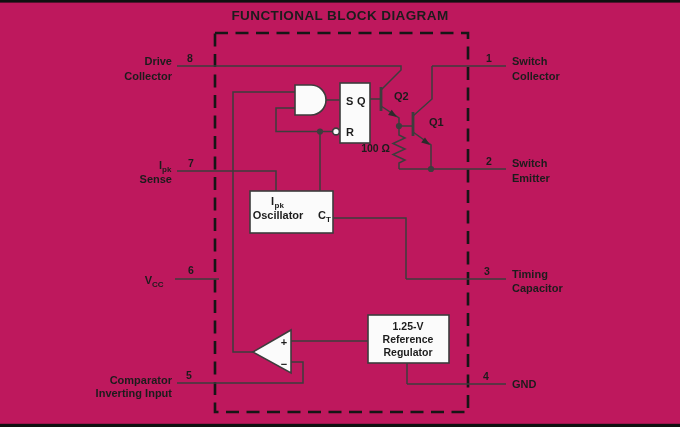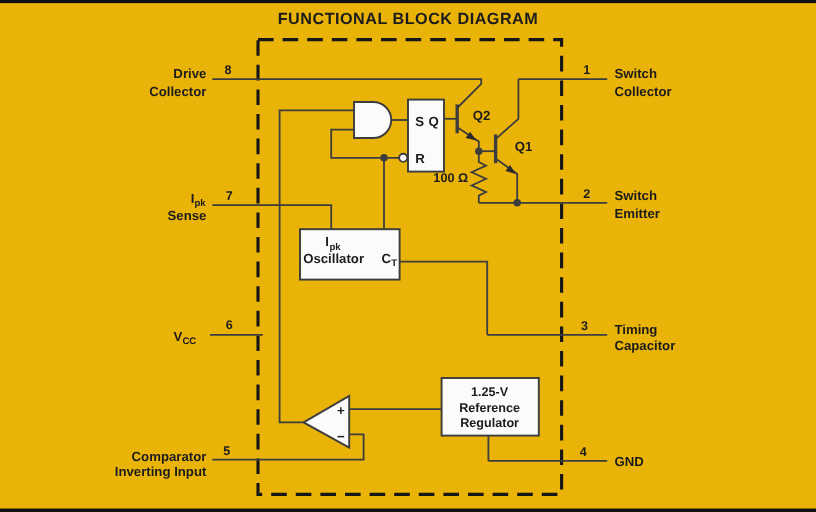--- a/index.html
+++ b/index.html
@@ -1,16 +1,16 @@
 <!DOCTYPE html>
 <html><head>
 <meta charset="utf-8">
 <style>
   html,body{margin:0;padding:0;background:#ffffff;}
-  .page{width:680px;height:427px;position:relative;background:#eab308;overflow:hidden;}
+  .page{width:680px;height:427px;position:relative;background:#be185d;overflow:hidden;}
   svg{display:block;font-family:"Liberation Sans", sans-serif;}
   text{fill:#1c1c1c;font-weight:bold;}
   .t11{font-size:11px;}
   .t10{font-size:10.5px;}
   .t8{font-size:8px;}
   .title{font-size:13.5px;letter-spacing:.4px;}
   .wire{stroke:#3d3d3d;stroke-width:1.5;fill:none;}
   .bar{stroke:#3d3d3d;stroke-width:2.8;fill:none;}
   .box{stroke:#3d3d3d;stroke-width:1.6;fill:#fbfbfb;}
   .dot{fill:#3d3d3d;stroke:none;}

